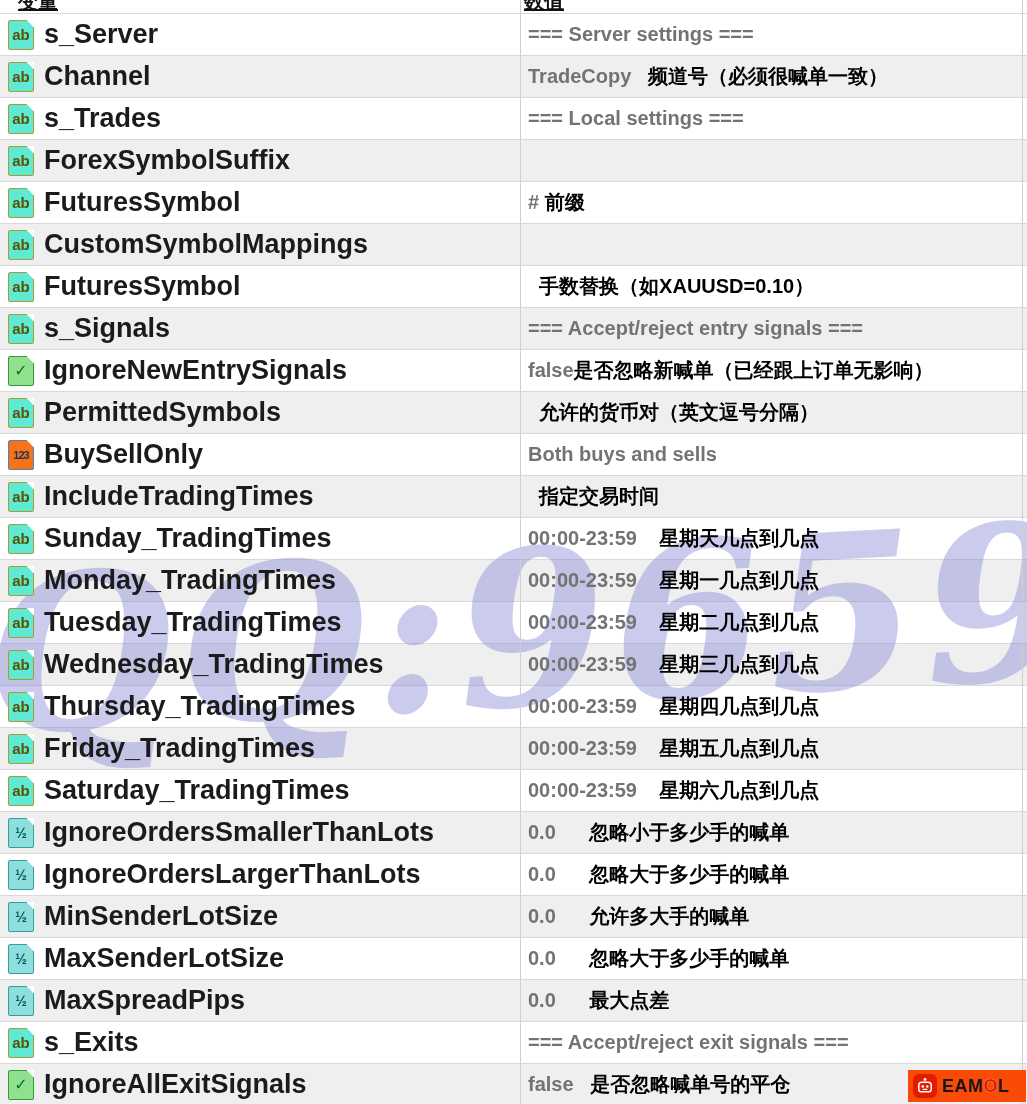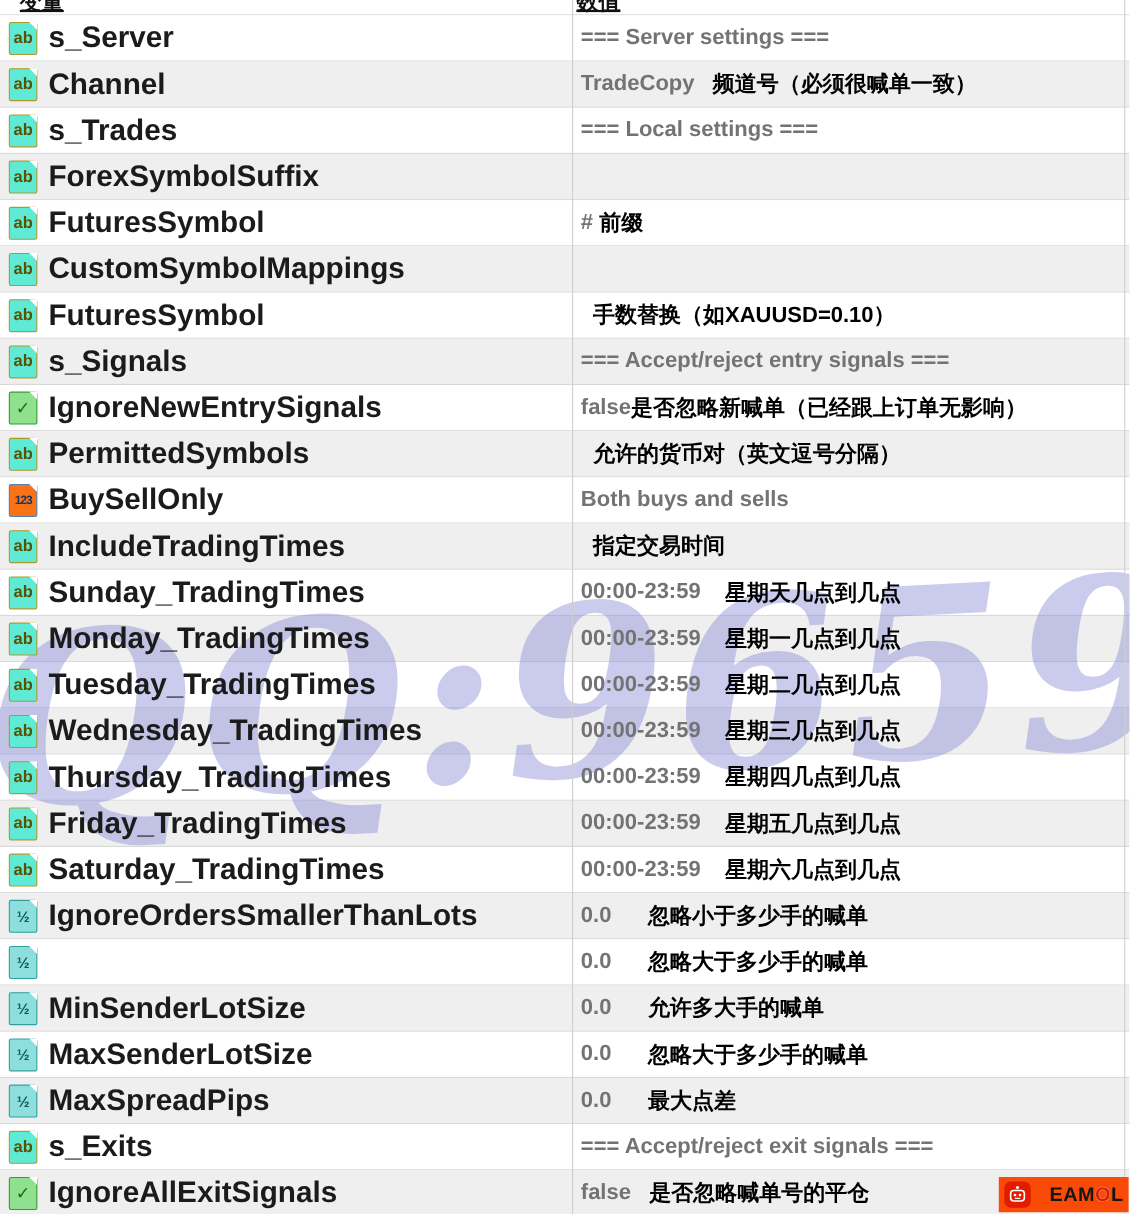--- a/index.html
+++ b/index.html
@@ -66,21 +66,21 @@
     transform:rotate(-3deg);
     white-space:nowrap;
   }
   
   .vline-col{position:absolute;left:520px;top:0;bottom:0;width:1px;background:#cfcfcf;z-index:3;}
   .vline-right{position:absolute;left:1022px;top:0;bottom:0;width:1px;background:#cfcfcf;z-index:3;}
   
   .eamol{
     position:absolute;right:1px;bottom:2px;z-index:4;
     width:118px;height:32px;background:#fa4a07;
-    display:flex;align-items:center;gap:17px;padding:0 5px;box-sizing:border-box;
+    display:flex;align-items:center;gap:5px;padding:0 5px;box-sizing:border-box;
   }
   .eamol .bot{
     width:24px;height:24px;background:#e11c00;border-radius:6px;
     display:flex;align-items:center;justify-content:center;flex:0 0 24px;
   }
   .eamol .brand{font-size:18px;font-weight:700;color:#161616;letter-spacing:0.5px;display:flex;align-items:center;}
   .eamol .brand .o{color:#d42000;text-shadow:0 0 1px #fff;}
 </style>
 </head>
 <body>
@@ -247,20 +247,21 @@
     <div class="cell name-cell">
       <span class="page-icon t-double">½</span>
       <span class="var-name">IgnoreOrdersSmallerThanLots</span>
     </div>
     <div class="cell value-cell"><span class="seg">0.0</span><span class="seg blue">      忽略小于多少手的喊单</span></div>
   </div>
 
   <div class="row">
     <div class="cell name-cell">
       <span class="page-icon t-double">½</span>
+      <span class="var-name">IgnoreOrdersLargerThanLots</span>
     </div>
     <div class="cell value-cell"><span class="seg">0.0</span><span class="seg blue">      忽略大于多少手的喊单</span></div>
   </div>
 
   <div class="row">
     <div class="cell name-cell">
       <span class="page-icon t-double">½</span>
       <span class="var-name">MinSenderLotSize</span>
     </div>
     <div class="cell value-cell"><span class="seg">0.0</span><span class="seg blue">      允许多大手的喊单</span></div>

